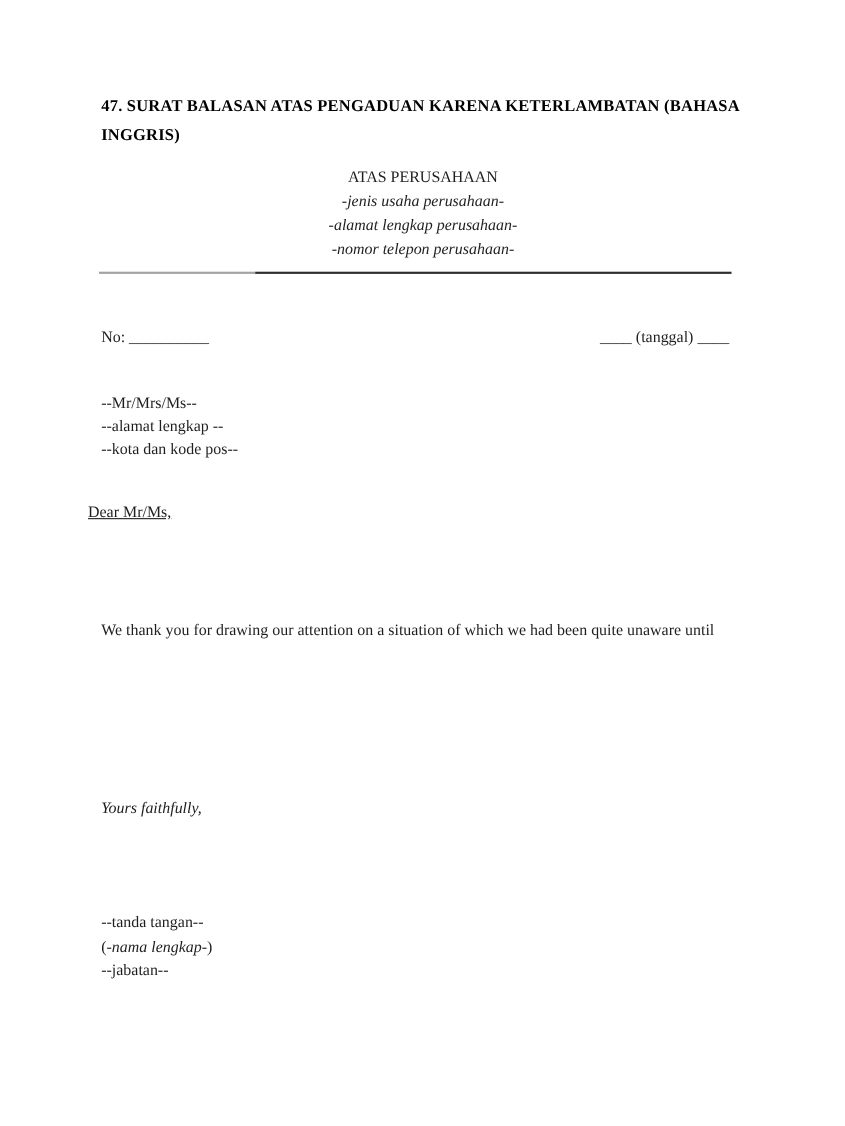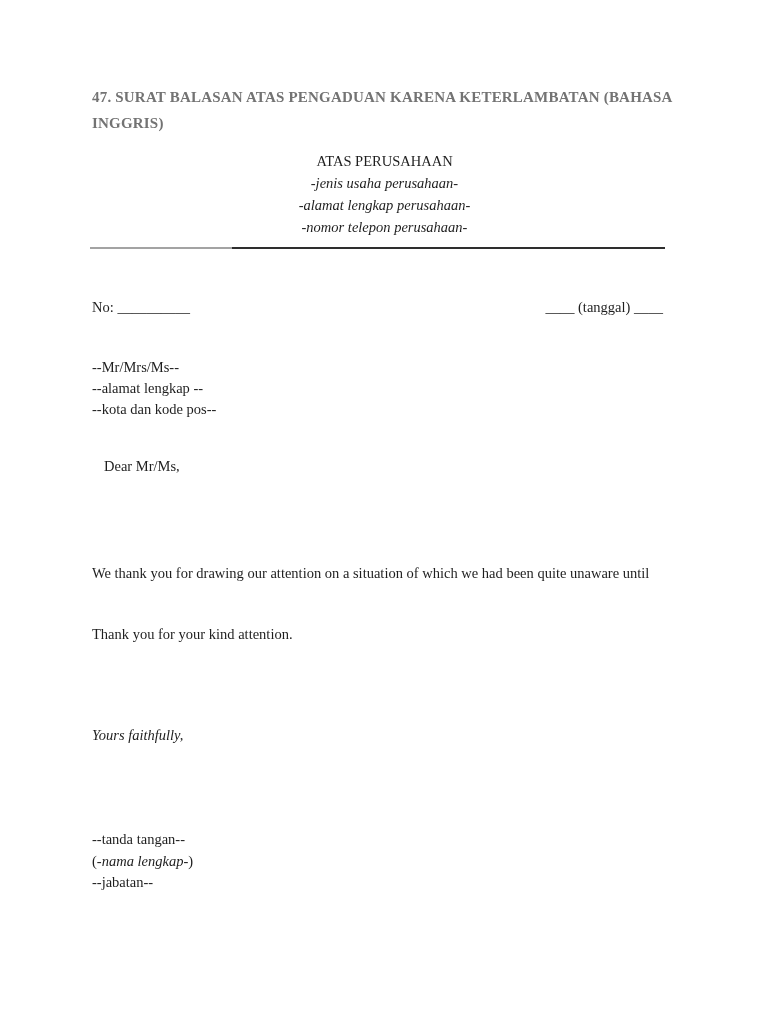--- a/index.html
+++ b/index.html
@@ -10,37 +10,37 @@
     background: #ffffff;
     font-family: "Liberation Serif", "DejaVu Serif", serif;
     color: #1e1e1e;
     font-size: 14.5px;
     overflow: hidden;
   }
   .abs { position: absolute; }
   .title {
     left: 92px; top: 84px; width: 598px;
     font-weight: bold; font-size: 15px; line-height: 26px;
-    color: #737373; letter-spacing: 0.2px;
+    color: #000000; letter-spacing: 0.2px;
   }
   .letterhead {
     left: 92px; top: 150px; width: 585px;
     text-align: center; line-height: 22px;
   }
   .italic { font-style: italic; }
   .divider { left: 90px; top: 247px; width: 575px; height: 2px; display: flex; }
   .seg-light { width: 142px; height: 2px; background: #a3a3a3; }
   .seg-dark  { flex: 1; height: 2px; background: #2e2e2e; }
   .ref-row {
     left: 92px; top: 299px; width: 585px;
     display: flex; justify-content: space-between;
   }
   .ref-right { padding-right: 14px; }
   .recipient { left: 92px; top: 357px; line-height: 21px; }
-  .salutation { left: 104px; top: 458px; }
+  .salutation { left: 80px; top: 458px; text-decoration: underline; }
   .para { left: 92px; width: 602px; line-height: 21.5px; }
   .p1 { top: 502px; }
   .p2 { top: 563px; }
   .p3 { top: 624px; }
   .closing { left: 92px; top: 727px; font-style: italic; }
   .signature { left: 92px; top: 829px; line-height: 21.5px; }
 </style>
 </head>
 <body>
 
@@ -81,21 +81,20 @@
     <div>--kota dan kode pos--</div>
   </div>
 
   <div class="abs salutation">Dear Mr/Ms,</div>
 
 
   <div class="abs para p2">
     <div>We thank you for drawing our attention on a situation of which we had been quite unaware until</div>
   </div>
 
-  <div class="abs para p3">Thank you for your kind attention.</div>
 
   <div class="abs closing">Yours faithfully,</div>
 
   <div class="abs signature">
     <div>--tanda tangan--</div>
     <div><span>(</span><span class="italic">-nama lengkap-</span><span>)</span></div>
     <div>--jabatan--</div>
   </div>
 
 </div>

